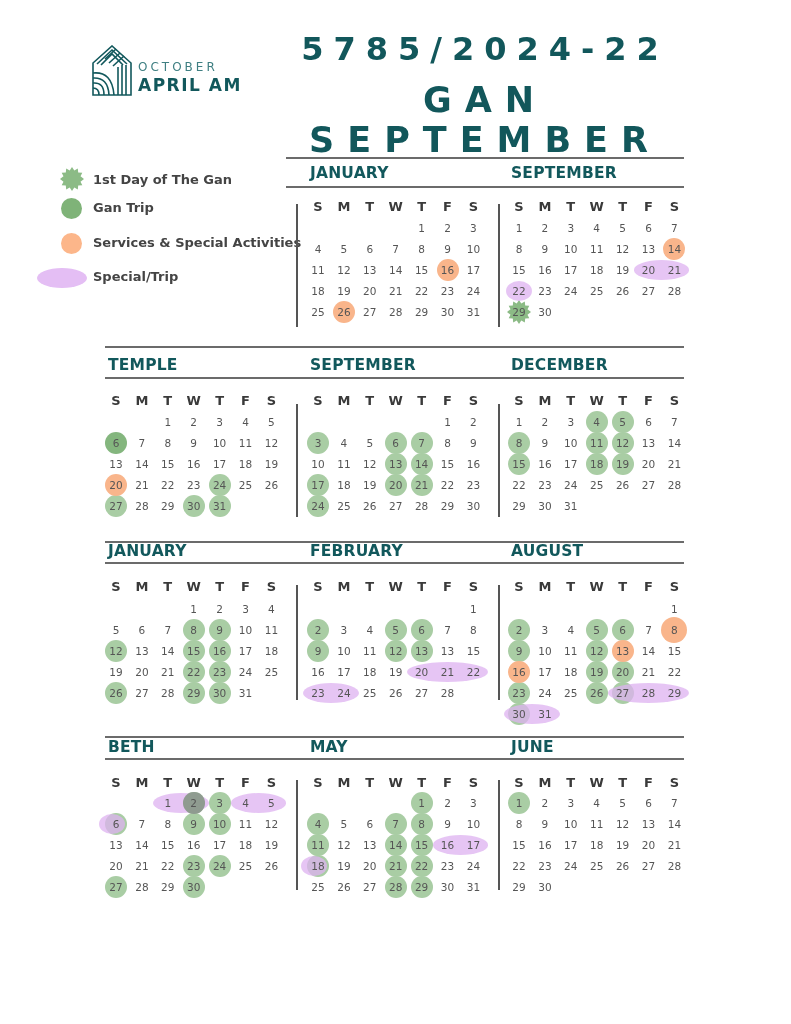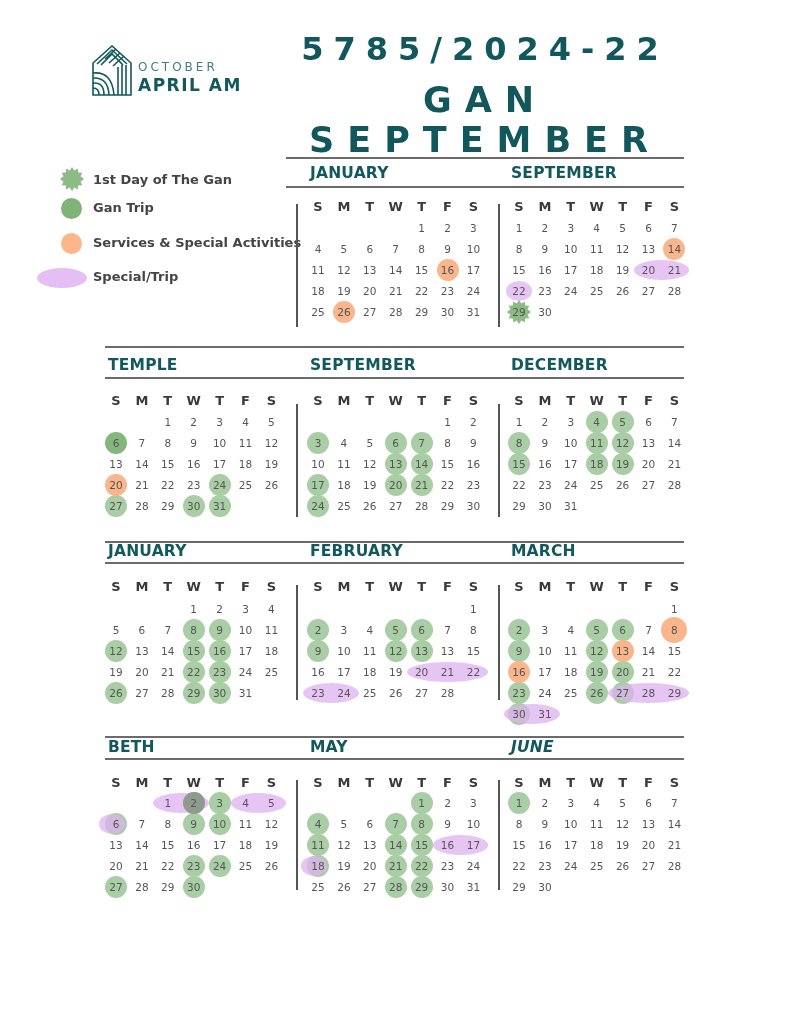--- a/index.html
+++ b/index.html
@@ -397,21 +397,21 @@
     <div class="day" style="left: 421.6px; top: 693px;">27</div>
     <div class="day" style="left: 447.5px; top: 693px;">28</div>
     <div class="mark class" style="left: 318px; top: 630px;"></div>
     <div class="mark class" style="left: 395.7px; top: 630px;"></div>
     <div class="mark class" style="left: 421.6px; top: 630px;"></div>
     <div class="mark class" style="left: 318px; top: 651px;"></div>
     <div class="mark class" style="left: 395.7px; top: 651px;"></div>
     <div class="mark class" style="left: 421.6px; top: 651px;"></div>
     <div class="mark trip" style="left: 406.6px; top: 672px; width: 81.8px;"></div>
     <div class="mark trip" style="left: 303px; top: 693px; width: 55.9px;"></div>
-    <div class="month-name" style="left: 511px; top: 542px;">MARCH</div>
+    <div class="month-name" style="left: 511px; top: 542px;">AUGUST</div>
     <div class="dow" style="left: 519px; top: 579px;">S</div>
     <div class="dow" style="left: 544.9px; top: 579px;">M</div>
     <div class="dow" style="left: 570.8px; top: 579px;">T</div>
     <div class="dow" style="left: 596.7px; top: 579px;">W</div>
     <div class="dow" style="left: 622.6px; top: 579px;">T</div>
     <div class="dow" style="left: 648.5px; top: 579px;">F</div>
     <div class="dow" style="left: 674.4px; top: 579px;">S</div>
     <div class="day" style="left: 674.4px; top: 609px;">1</div>
     <div class="day" style="left: 519px; top: 630px;">2</div>
     <div class="day" style="left: 544.9px; top: 630px;">3</div>
@@ -559,21 +559,21 @@
     <div class="mark class" style="left: 318px; top: 845px;"></div>
     <div class="mark class" style="left: 395.7px; top: 845px;"></div>
     <div class="mark class" style="left: 421.6px; top: 845px;"></div>
     <div class="mark class" style="left: 318px; top: 866px;"></div>
     <div class="mark class" style="left: 395.7px; top: 866px;"></div>
     <div class="mark class" style="left: 421.6px; top: 866px;"></div>
     <div class="mark class" style="left: 395.7px; top: 887px;"></div>
     <div class="mark class" style="left: 421.6px; top: 887px;"></div>
     <div class="mark trip" style="left: 432.5px; top: 845px; width: 55.9px;"></div>
     <div class="mark trip" style="left: 301px; top: 866px; width: 26px;"></div>
-    <div class="month-name" style="left: 511px; top: 738px; font-style: italic;">JUNE</div>
+    <div class="month-name" style="left: 511px; top: 738px;">JUNE</div>
     <div class="dow" style="left: 519px; top: 775px;">S</div>
     <div class="dow" style="left: 544.9px; top: 775px;">M</div>
     <div class="dow" style="left: 570.8px; top: 775px;">T</div>
     <div class="dow" style="left: 596.7px; top: 775px;">W</div>
     <div class="dow" style="left: 622.6px; top: 775px;">T</div>
     <div class="dow" style="left: 648.5px; top: 775px;">F</div>
     <div class="dow" style="left: 674.4px; top: 775px;">S</div>
     <div class="day" style="left: 519px; top: 803px;">1</div>
     <div class="day" style="left: 544.9px; top: 803px;">2</div>
     <div class="day" style="left: 570.8px; top: 803px;">3</div>

